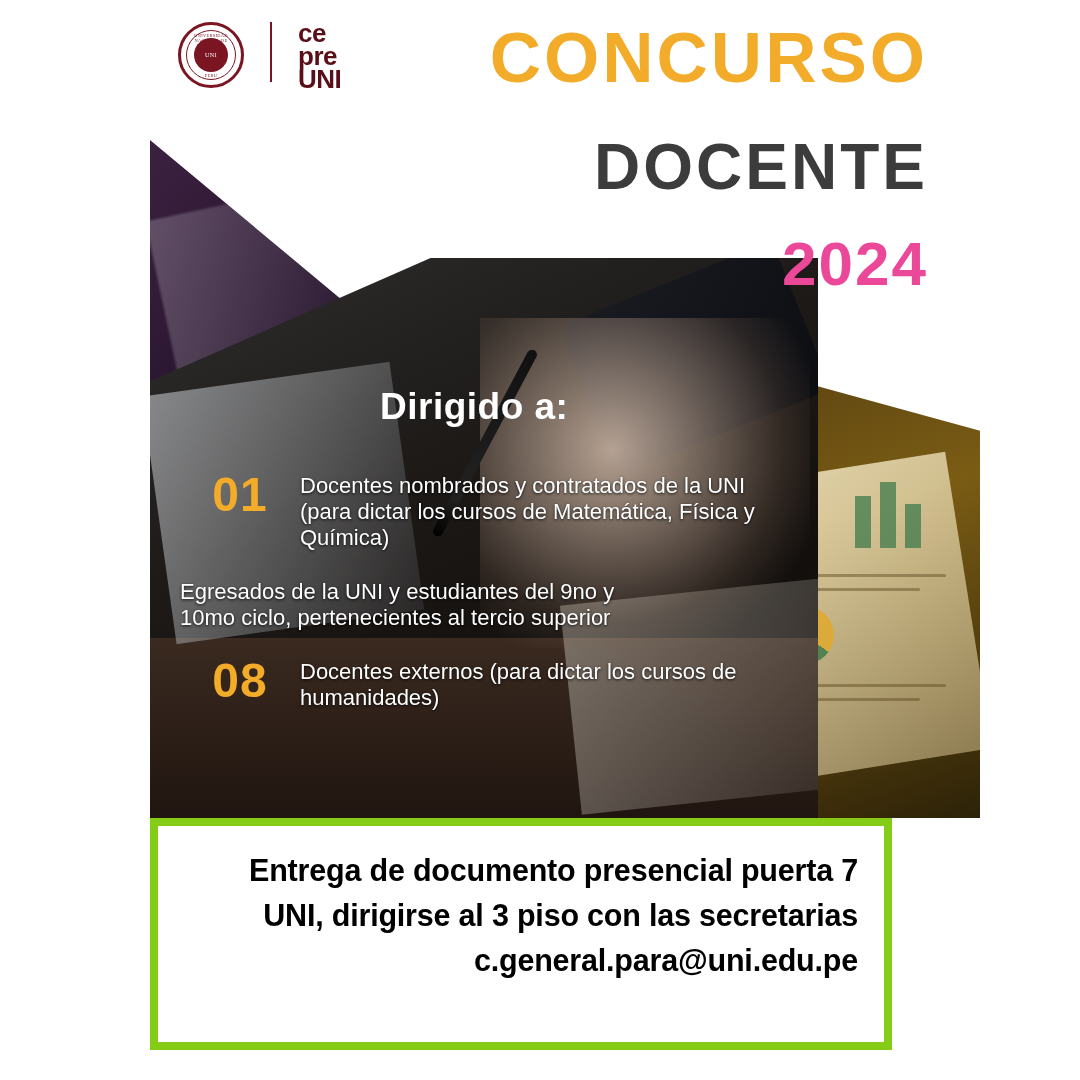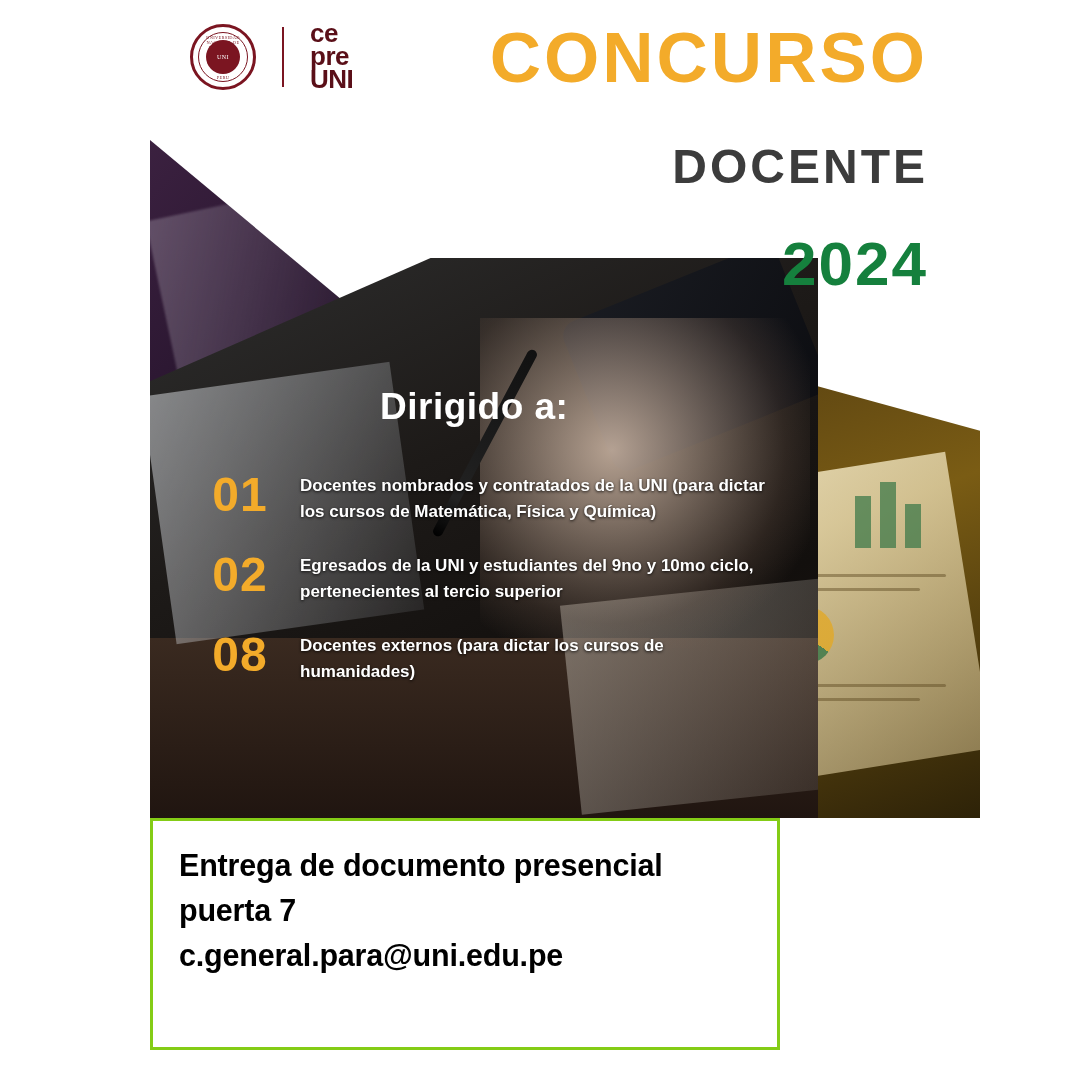--- a/index.html
+++ b/index.html
@@ -24,24 +24,24 @@
   
   .header {
     position: absolute;
     top: 0; left: 0;
     width: 1080px;
     height: 330px;
     z-index: 30;
   }
   .logo-block {
     position: absolute;
-    left: 190px;
+    left: 178px;
     top: 22px;
     display: flex;
-    align-items: center;
+    align-items: flex-start;
     gap: 26px;
   }
   .uni-seal {
     width: 66px;
     height: 66px;
     border: 3px solid #7b1521;
     border-radius: 50%;
     position: relative;
     box-sizing: border-box;
     background: #ffffff;
@@ -102,31 +102,31 @@
     font-weight: bold;
     letter-spacing: 3px;
     line-height: 80px;
     text-align: right;
   }
   .title-docente {
     position: absolute;
     right: 152px;
     top: 130px;
     color: #3c3c3c;
-    font-size: 48px;
+    font-size: 64px;
     font-weight: bold;
     letter-spacing: 3px;
     line-height: 74px;
     text-align: right;
   }
   .title-year {
     position: absolute;
     right: 152px;
     top: 232px;
-    color: #15803d;
+    color: #ec4899;
     font-size: 62px;
     font-weight: bold;
     letter-spacing: 2px;
     line-height: 64px;
     text-align: right;
   }
 
   
   .photo-purple {
     position: absolute;
@@ -268,39 +268,40 @@
     flex: none;
     text-align: center;
     color: #f3ab2a;
     font-size: 48px;
     font-weight: bold;
     line-height: 44px;
     letter-spacing: 1px;
   }
   .item-text {
     color: #ffffff;
-    font-size: 17px;
-    font-weight: bold;
+    font-size: 22px;
+    font-weight: normal;
     line-height: 26px;
     max-width: 470px;
     text-shadow: 0 1px 3px rgba(0,0,0,0.85);
   }
 
   
   .note-box {
     position: absolute;
     left: 150px;
     top: 818px;
-    width: 630px;
+    width: 742px;
     height: 232px;
     background: #ffffff;
-    border: 3px solid #84cc16;
+    border: 8px solid #84cc16;
     box-sizing: border-box;
     z-index: 40;
     padding: 22px 26px;
+    text-align: right;
   }
   .note-box p {
     margin: 0;
     color: #000000;
     font-size: 30.5px;
     font-weight: bold;
     line-height: 45px;
     letter-spacing: -0.2px;
   }
 </style>
@@ -332,21 +333,20 @@
     <div class="pen"></div>
 
     <div class="dirigido">Dirigido a:</div>
 
     <div class="items">
       <div class="item">
         <div class="item-num">01</div>
         <div class="item-text">Docentes nombrados y contratados de la UNI (para dictar los cursos de Matemática, Física y Química)</div>
       </div>
       <div class="item">
-        <div class="item-num">02</div>
         <div class="item-text">Egresados de la UNI y estudiantes del 9no y 10mo ciclo, pertenecientes al tercio superior</div>
       </div>
       <div class="item">
         <div class="item-num">08</div>
         <div class="item-text">Docentes externos (para dictar los cursos de humanidades)</div>
       </div>
     </div>
   </div>
 
   <div class="header">
@@ -364,16 +364,17 @@
       </div>
     </div>
 
     <div class="title-concurso">CONCURSO</div>
     <div class="title-docente">DOCENTE</div>
     <div class="title-year">2024</div>
   </div>
 
   <div class="note-box">
     <p>Entrega de documento presencial puerta 7</p>
+    <p>UNI, dirigirse al 3 piso con las secretarias</p>
     <p>c.general.para@uni.edu.pe</p>
   </div>
 
 </div>
 
 </body></html>

